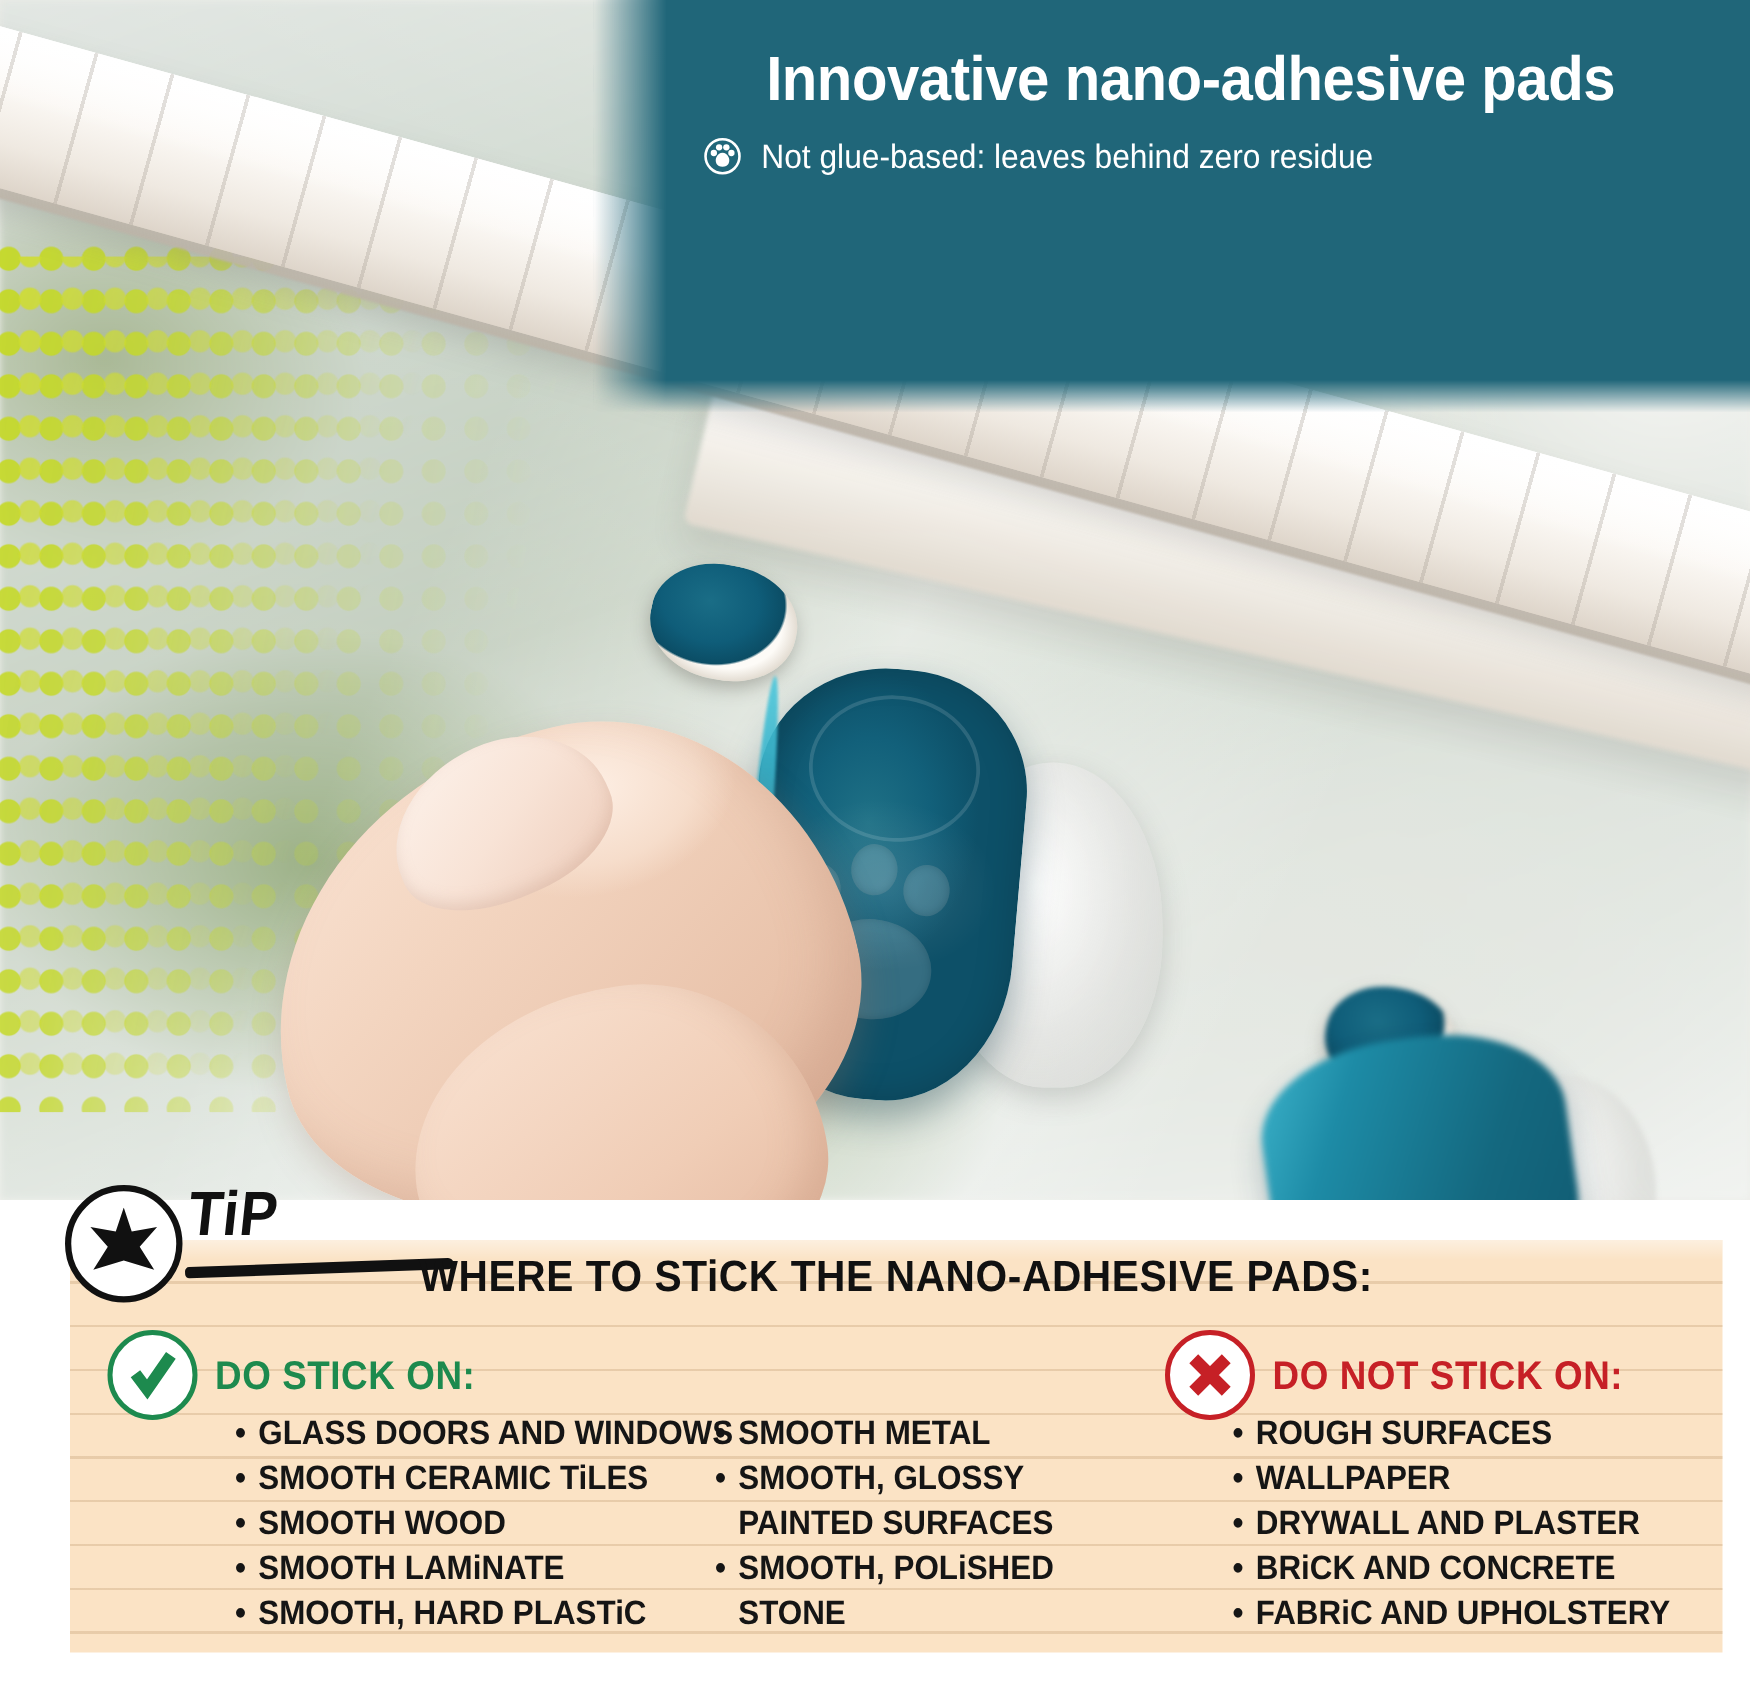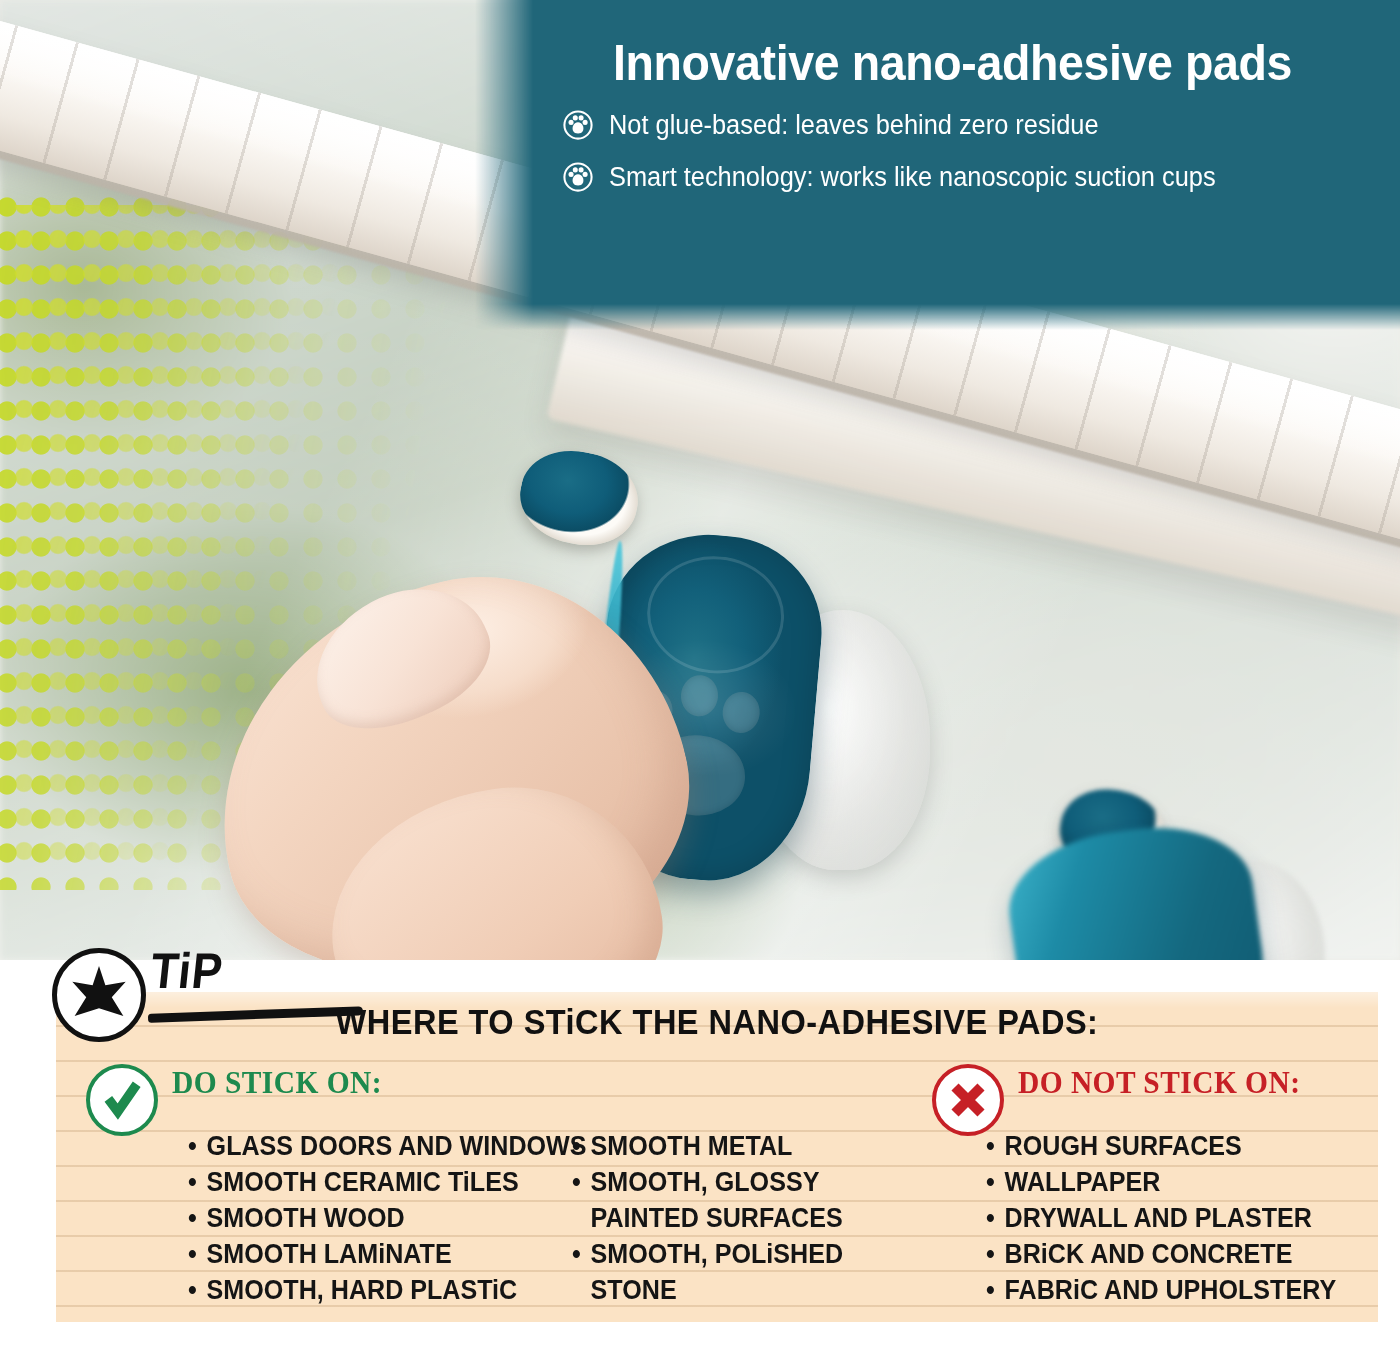--- a/index.html
+++ b/index.html
@@ -178,21 +178,21 @@
     color:#111;letter-spacing:1px;transform:skewX(-6deg) scaleX(.9);transform-origin:left bottom;}
   .tip-underline{position:absolute;left:148px;top:1010px;width:215px;height:9px;
     background:#111;border-radius:6px 8px 8px 6px;transform:rotate(-2deg);}
 
   .panel-head{position:absolute;left:56px;top:1002px;width:1322px;
     text-align:center;font-size:35px;font-weight:bold;color:#111;
     transform:scaleX(.93);letter-spacing:.5px;}
 
   
   .sec{position:absolute;}
-  .sec-head{display:flex;gap:14px;font-family:Liberation Serif, serif;}
+  .sec-head{display:flex;align-items:center;gap:14px;}
   .badge-circle{width:64px;height:64px;border-radius:50%;background:#fff;
     display:flex;align-items:center;justify-content:center;flex:0 0 auto;}
   .badge-green{border:4px solid #1d8a4e;}
   .badge-red{border:4px solid #c62026;}
   .sec-title{font-size:32px;font-weight:bold;transform:scaleX(.92);
     transform-origin:left center;letter-spacing:.5px;white-space:nowrap;}
   .t-green{color:#1d8a4e;}
   .t-red{color:#c62026;}
 
   .col{position:absolute;}
@@ -270,33 +270,20 @@
             <circle cx="16" cy="16" r="14.5" fill="none" stroke="#ffffff" stroke-width="2.2"></circle>
             <path d="M16 25 C11 25 9.5 21 10.5 17.5 C11.4 14.5 14 13 16 13 C18 13 20.6 14.5 21.5 17.5 C22.5 21 21 25 16 25 Z" fill="#ffffff"></path>
             <circle cx="8.6" cy="13.2" r="2.7" fill="#ffffff"></circle>
             <circle cx="13.1" cy="8.4" r="2.7" fill="#ffffff"></circle>
             <circle cx="19.3" cy="8.4" r="2.7" fill="#ffffff"></circle>
             <circle cx="23.6" cy="13.2" r="2.7" fill="#ffffff"></circle>
           </svg>
         </span>
         <span class="txt">Not glue-based: leaves behind zero residue</span>
       </div>
-      <div class="hdr-li">
-        <span class="paw-ico">
-          <svg viewBox="0 0 32 32" width="30" height="30">
-            <circle cx="16" cy="16" r="14.5" fill="none" stroke="#ffffff" stroke-width="2.2"></circle>
-            <path d="M16 25 C11 25 9.5 21 10.5 17.5 C11.4 14.5 14 13 16 13 C18 13 20.6 14.5 21.5 17.5 C22.5 21 21 25 16 25 Z" fill="#ffffff"></path>
-            <circle cx="8.6" cy="13.2" r="2.7" fill="#ffffff"></circle>
-            <circle cx="13.1" cy="8.4" r="2.7" fill="#ffffff"></circle>
-            <circle cx="19.3" cy="8.4" r="2.7" fill="#ffffff"></circle>
-            <circle cx="23.6" cy="13.2" r="2.7" fill="#ffffff"></circle>
-          </svg>
-        </span>
-        <span class="txt">Smart technology: works like nanoscopic suction cups</span>
-      </div>
     </div>
   </div>
 
   <div class="tip-panel">
     <div class="rules"></div>
     <div class="softtop"></div>
   </div>
 
   <div class="star-badge">
     <div class="star"></div>

